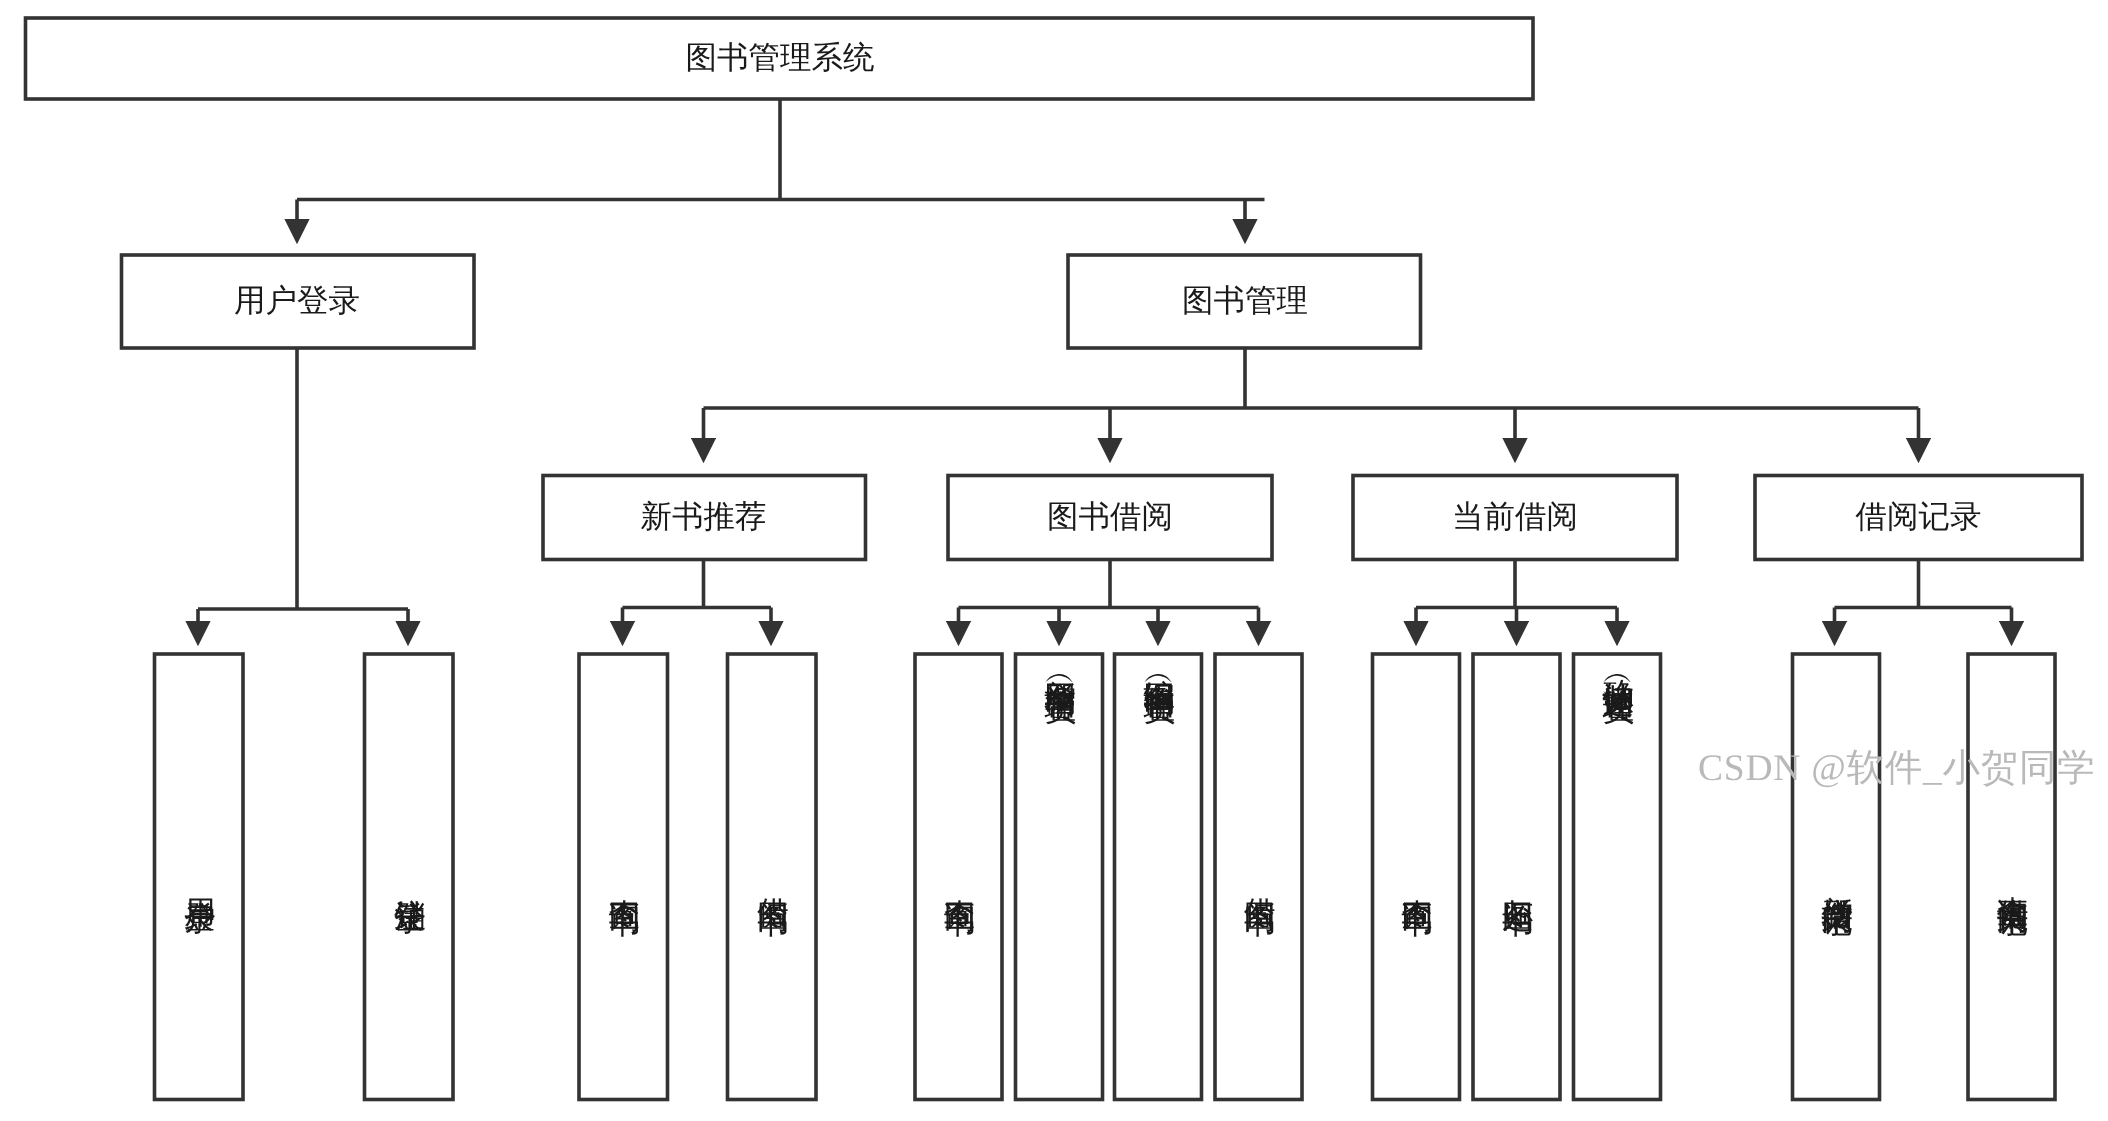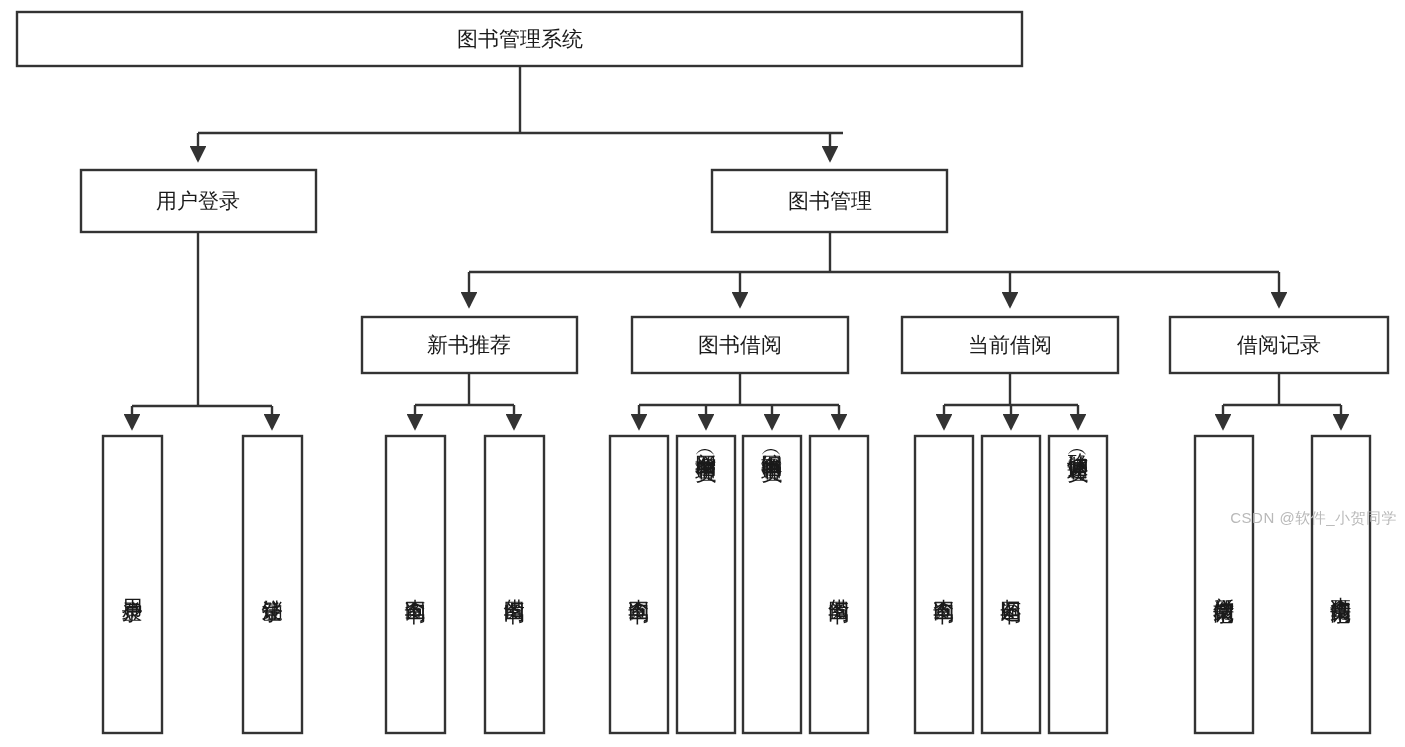--- a/index.html
+++ b/index.html
@@ -58,22 +58,22 @@
     line-height: 1.12;
     letter-spacing: 1.5px;
     color: #1a1a1a;
     white-space: nowrap;
     text-align: center;
   }
   .watermark {
     position: absolute;
     right: 8px;
     bottom: 4px;
-    font-family: Liberation Sans, sans-serif;
-    font-size: 15px;
+    font-family: Liberation Serif, serif;
+    font-size: 25px;
     color: #b9b9b9;
     letter-spacing: 0.5px;
     user-select: none;
   }
 </style>
 </head>
 <body>
 
 <div id="diagram-root">
 

